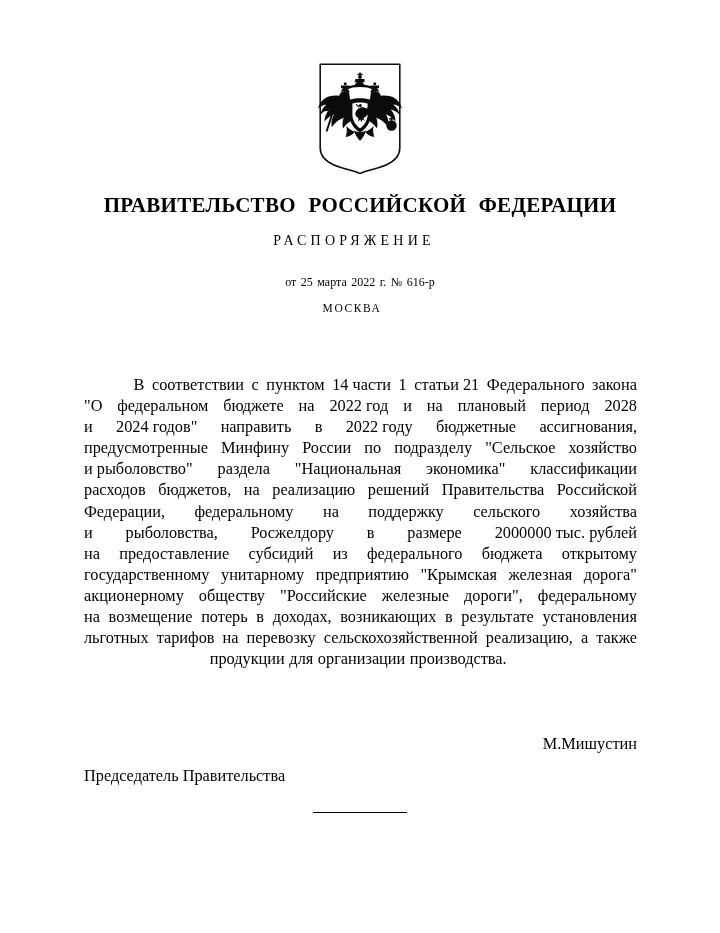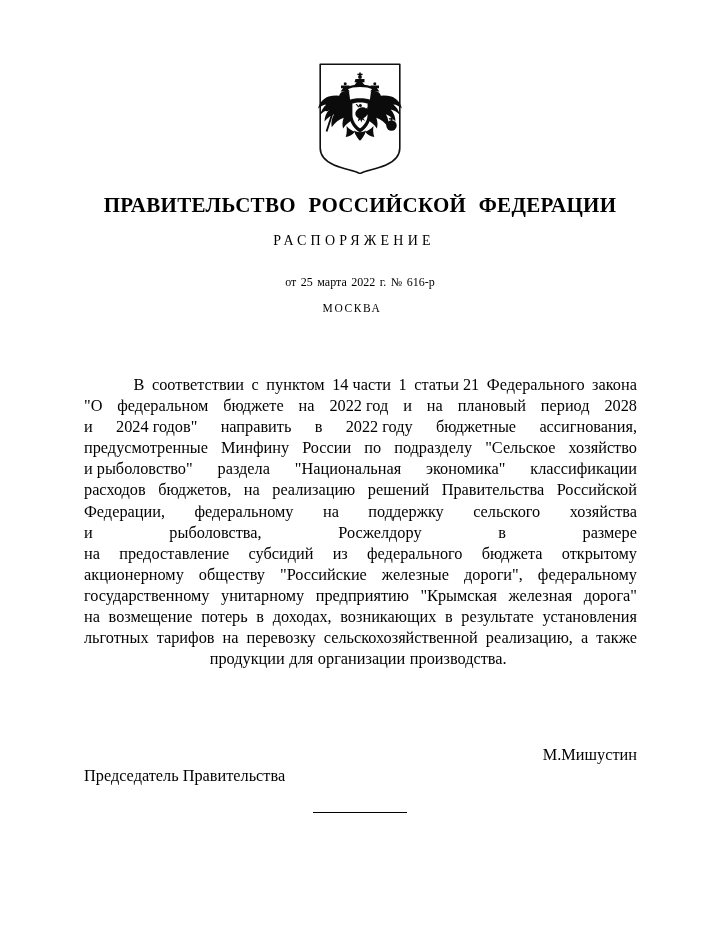--- a/index.html
+++ b/index.html
@@ -125,21 +125,21 @@
   .sig-left { white-space: pre; }
   .sig-left .line2 { padding-left: 19px; }
   .sig-name {
     white-space: pre;
     align-self: flex-end;
     padding-bottom: 0px;
   }
   .sig-name-holder {
     display: flex;
     flex-direction: column;
-    justify-content: flex-end;
+    justify-content: center;
     height: 43px;
   }
 
   
   .bottom-rule-wrap {
     position: absolute;
     left: 0;
     right: 0;
     top: 812px;
     display: flex;
@@ -222,24 +222,24 @@
   <div class="doc-city">МОСКВА</div>
 
   <div class="body-block" id="body-block">
       <div class="para-line justify"><span class="indent-spacer"></span><span class="w">В</span><span class="w">соответствии</span><span class="w">с</span><span class="w">пунктом</span><span class="w">14 части</span><span class="w">1</span><span class="w">статьи 21</span><span class="w">Федерального</span><span class="w">закона</span></div>
       <div class="para-line justify"><span class="w">"О</span><span class="w">федеральном</span><span class="w">бюджете</span><span class="w">на</span><span class="w">2022 год</span><span class="w">и</span><span class="w">на</span><span class="w">плановый</span><span class="w">период</span><span class="w">2028</span></div>
       <div class="para-line justify"><span class="w">и</span><span class="w">2024 годов"</span><span class="w">направить</span><span class="w">в</span><span class="w">2022 году</span><span class="w">бюджетные</span><span class="w">ассигнования,</span></div>
       <div class="para-line justify"><span class="w">предусмотренные</span><span class="w">Минфину</span><span class="w">России</span><span class="w">по</span><span class="w">подразделу</span><span class="w">"Сельское</span><span class="w">хозяйство</span></div>
       <div class="para-line justify"><span class="w">и рыболовство"</span><span class="w">раздела</span><span class="w">"Национальная</span><span class="w">экономика"</span><span class="w">классификации</span></div>
       <div class="para-line justify"><span class="w">расходов</span><span class="w">бюджетов,</span><span class="w">на</span><span class="w">реализацию</span><span class="w">решений</span><span class="w">Правительства</span><span class="w">Российской</span></div>
       <div class="para-line justify"><span class="w">Федерации,</span><span class="w">федеральному</span><span class="w">на</span><span class="w">поддержку</span><span class="w">сельского</span><span class="w">хозяйства</span></div>
-      <div class="para-line justify"><span class="w">и</span><span class="w">рыболовства,</span><span class="w">Росжелдору</span><span class="w">в</span><span class="w">размере</span></div>
+      <div class="para-line justify"><span class="w">и</span><span class="w">рыболовства,</span><span class="w">Росжелдору</span><span class="w">в</span><span class="w">размере</span><span class="w">2000000 тыс. рублей</span></div>
       <div class="para-line justify"><span class="w">на</span><span class="w">предоставление</span><span class="w">субсидий</span><span class="w">из</span><span class="w">федерального</span><span class="w">бюджета</span><span class="w">открытому</span></div>
+      <div class="para-line justify"><span class="w">государственному</span><span class="w">унитарному</span><span class="w">предприятию</span><span class="w">"Крымская</span><span class="w">железная</span><span class="w">дорога"</span></div>
       <div class="para-line justify"><span class="w">акционерному</span><span class="w">обществу</span><span class="w">"Российские</span><span class="w">железные</span><span class="w">дороги",</span><span class="w">федеральному</span></div>
-      <div class="para-line justify"><span class="w">государственному</span><span class="w">унитарному</span><span class="w">предприятию</span><span class="w">"Крымская</span><span class="w">железная</span><span class="w">дорога"</span></div>
       <div class="para-line justify"><span class="w">на</span><span class="w">возмещение</span><span class="w">потерь</span><span class="w">в</span><span class="w">доходах,</span><span class="w">возникающих</span><span class="w">в</span><span class="w">результате</span><span class="w">установления</span></div>
       <div class="para-line justify"><span class="w">льготных</span><span class="w">тарифов</span><span class="w">на</span><span class="w">перевозку</span><span class="w">сельскохозяйственной</span><span class="w">реализацию,</span><span class="w">а</span><span class="w">также</span></div>
       <div class="para-line last"><span class="w">продукции</span><span class="w">для</span><span class="w">организации</span><span class="w">производства.</span></div>
     </div>
 
   <div class="sig-block">
     <div class="sig-row">
       <div class="sig-left">
         <div class="line1">Председатель Правительства</div>
       </div>

